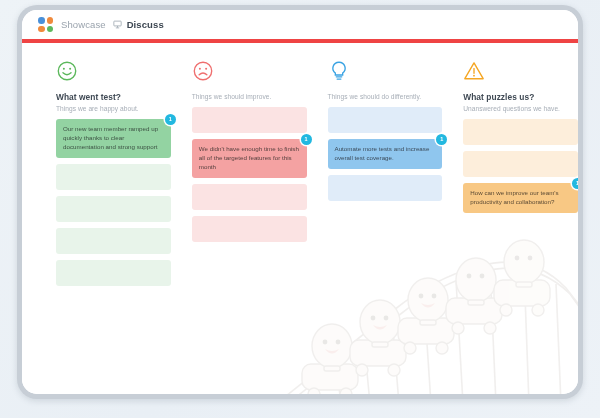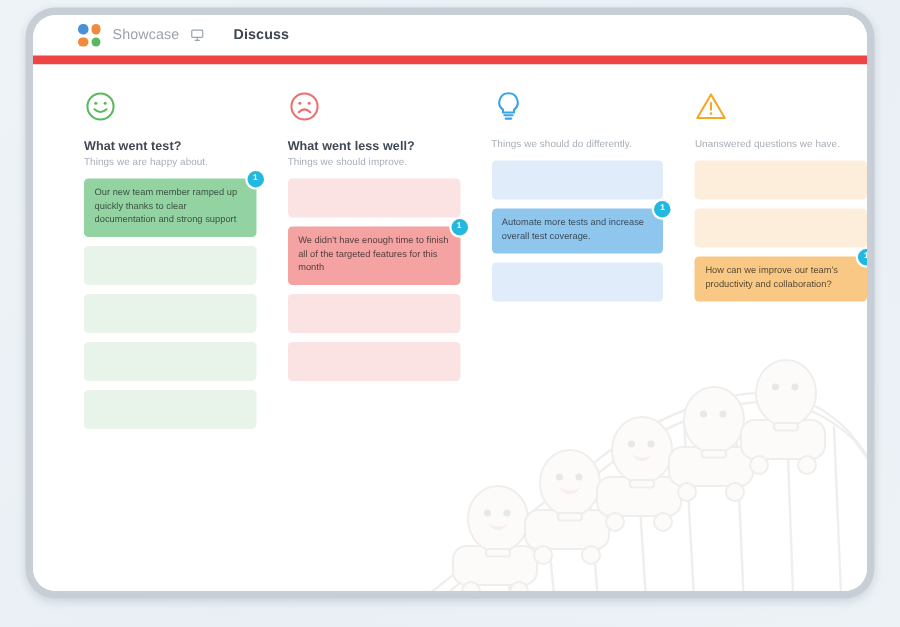--- a/index.html
+++ b/index.html
@@ -38,24 +38,24 @@
     background: #ffffff;
     border-radius: 15px;
     overflow: hidden;
   }
 
   
   .topbar {
     position: relative;
     height: 33px;
     background: #ffffff;
-    border-bottom: 6px solid #ef4444;
+    border-bottom: 4px solid #ef4444;
     display: flex;
     align-items: center;
-    padding: 0 30px;
+    padding: 0 16px;
     box-sizing: border-box;
   }
   .logo {
     width: 15px; height: 15px;
     display: grid;
     grid-template-columns: 1fr 1fr;
     grid-template-rows: 1fr 1fr;
     gap: 2px;
     margin-right: 8px;
     flex: 0 0 auto;
@@ -73,21 +73,20 @@
     display: inline-flex;
     align-items: center;
     color: #9aa3ad;
   }
   .crumb-active {
     font-size: 9.5px;
     font-weight: bold;
     color: #3c4651;
     letter-spacing: .1px;
     white-space: nowrap;
-    margin-left: 15px;
   }
 
   
   .board {
     position: relative;
     height: calc(100% - 33px);
     background: #ffffff;
     overflow: hidden;
   }
 
@@ -308,21 +307,20 @@
 
           <div class="col c-red">
             <div class="col-icon">
               <svg width="22" height="22" viewBox="0 0 24 24" fill="none" stroke="#ef6f6f" stroke-width="1.5">
                 <circle cx="12" cy="12" r="9.5"></circle>
                 <circle cx="8.6" cy="9.6" r="1.1" fill="#ef6f6f" stroke="none"></circle>
                 <circle cx="15.4" cy="9.6" r="1.1" fill="#ef6f6f" stroke="none"></circle>
                 <path d="M7.8 16.2 q4.2 -4.2 8.4 0" stroke-linecap="round"></path>
               </svg>
             </div>
-            <div class="col-title">What went less well?</div>
             <div class="col-sub">Things we should improve.</div>
 
             <div class="card empty"></div>
             <div class="card filled">
               <div class="card-text">We didn't have enough time to finish all of the targeted features for this month</div>
               <div class="badge">1</div>
             </div>
             <div class="card empty"></div>
             <div class="card empty"></div>
           </div>
@@ -346,20 +344,21 @@
           </div>
 
           <div class="col c-orange">
             <div class="col-icon">
               <svg width="22" height="22" viewBox="0 0 24 24" fill="none" stroke="#f5a623" stroke-width="1.5">
                 <path d="M12 3.2 L22 20.4 H2 Z" stroke-linejoin="round"></path>
                 <line x1="12" y1="9.4" x2="12" y2="14.4" stroke-linecap="round"></line>
                 <circle cx="12" cy="17.1" r="1" fill="#f5a623" stroke="none"></circle>
               </svg>
             </div>
+            <div class="col-title">What puzzles us?</div>
             <div class="col-sub">Unanswered questions we have.</div>
 
             <div class="card empty"></div>
             <div class="card empty"></div>
             <div class="card filled">
               <div class="card-text">How can we improve our team's productivity and collaboration?</div>
               <div class="badge">1</div>
             </div>
           </div>
 

